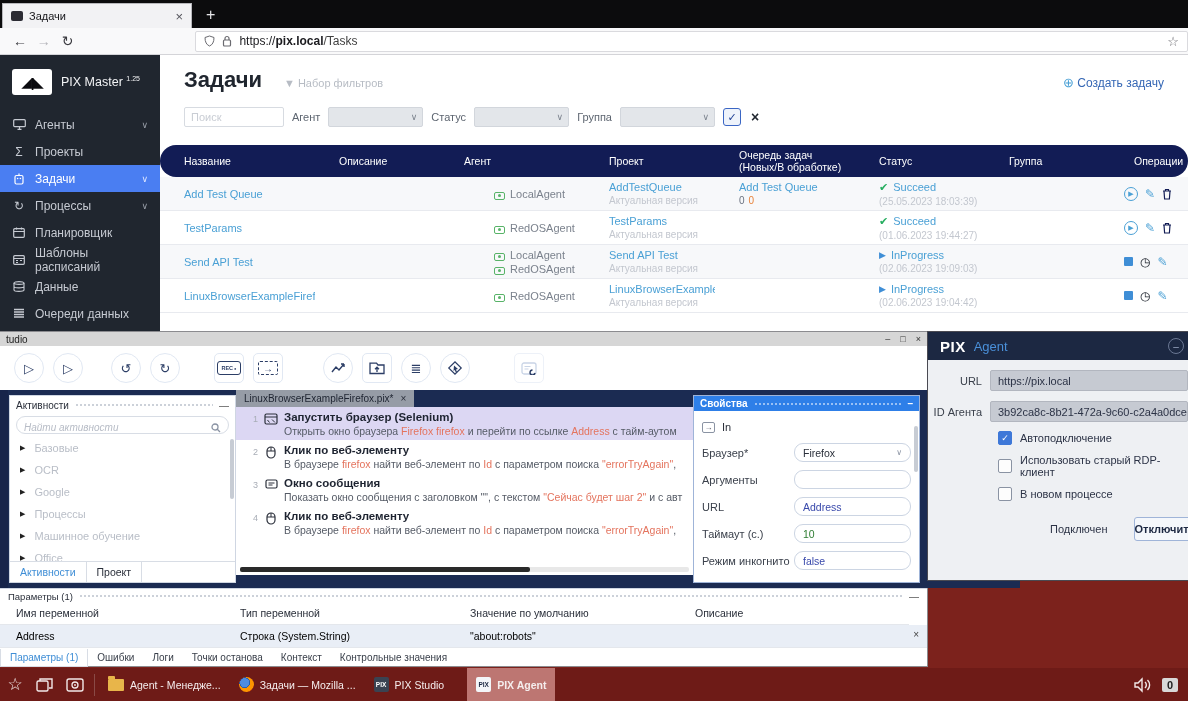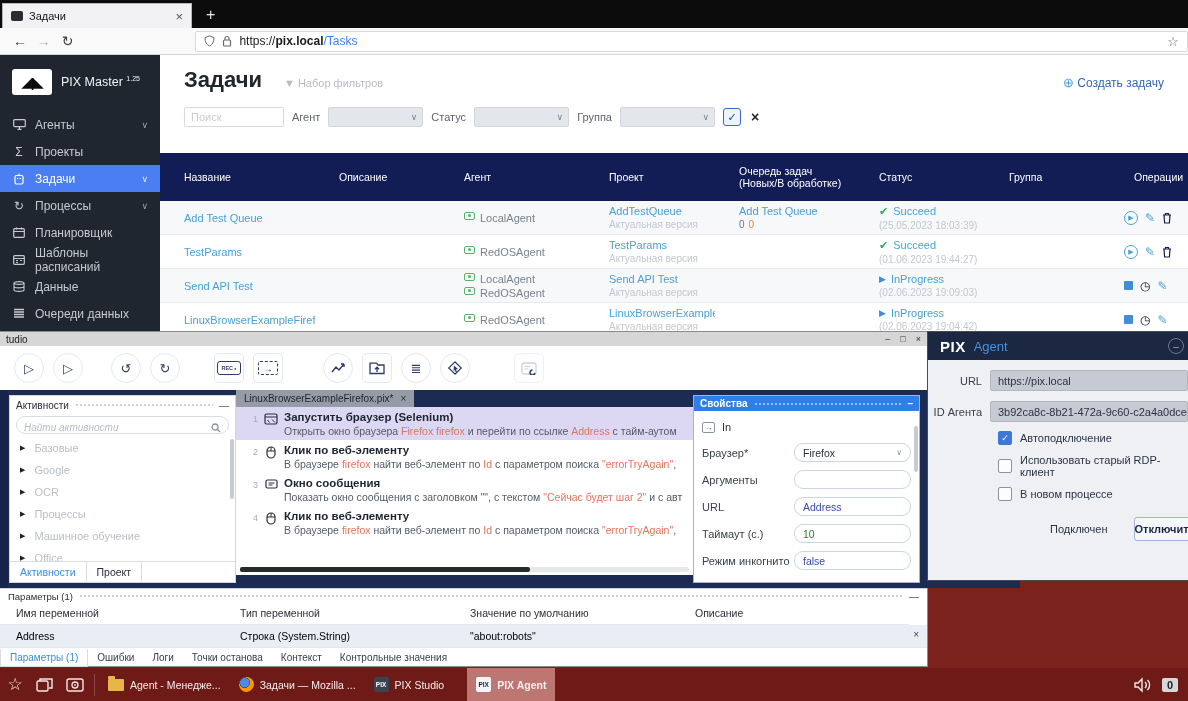--- a/index.html
+++ b/index.html
@@ -14,21 +14,21 @@
   .ff-tab .fav { width:12px; height:10px; background:#2b2b33; border-radius:2px; flex:none; }
   .ff-tab .ttl { flex:1; overflow:hidden; white-space:nowrap; }
   .ff-tab .x { color:#55555c; font-size:13px; }
   .newtab { color:#e6e6e8; font-size:16px; margin-left:14px; padding-bottom:4px; }
   #navbar { left:0; top:28px; width:1188px; height:27px; background:#f9f9fa; border-bottom:1px solid #d4d4d8; display:flex; align-items:center; }
   .navbtn { width:24px; text-align:center; font-size:14px; color:#3b3b40; }
   .navbtn.dis { color:#b3b3b8; }
   #urlbox { margin-left:116px; width:1000px; height:21px; background:#ffffff; border:1px solid #dadade; border-radius:2px; display:flex; align-items:center; padding:0 8px; gap:7px; font-size:12px; }
   #urlbox .scheme { color:#1b1b1f; }
   #urlbox .host { color:#1b1b1f; font-weight:bold; }
-  #urlbox .path { color:#3b82f6;margin-top:28px; }
+  #urlbox .path { color:#404040;margin-top:28px; }
   #urlbox .bm { margin-left:auto; color:#6a6a70; font-size:13px; }
 
   
   #master { left:0; top:55px; width:1188px; height:277px; background:#ffffff; }
   #sidebar { left:0; top:0; width:160px; height:277px; background:#20262f; color:#cfd3da; overflow:hidden; }
   .brand { display:flex; align-items:center; gap:9px; padding:14px 12px 16px 12px; }
   .brand-logo { width:40px; height:26px; background:#ffffff; border-radius:3px; display:flex; align-items:center; justify-content:center; }
   .brand-logo b { color:#0b0b0f; font-size:13px; letter-spacing:-1px; }
   .brand-name { color:#f2f3f5; font-size:12.5px; }
   .brand-ver { color:#f2f3f5; font-size:7px; vertical-align:super; }
@@ -46,30 +46,30 @@
   .createbtn { margin-left:auto; font-size:12px; color:#3567b5; white-space:nowrap; }
   .createbtn .pc { color:#4aa0d5; font-size:13px; }
   .filterrow { display:flex; align-items:center; gap:8px; padding:14px 24px 0 24px; font-size:11px; color:#5d6570; }
   .finput { width:100px; height:20px; border:1px solid #d7dbe1; border-radius:2px; font-size:11px; padding:0 6px; color:#333; }
   .finput::placeholder { color:#c9cdd4; }
   .fsel { width:95px; height:20px; background:#e3e6ea; border:1px solid #d2d6dc; border-radius:2px; display:flex; align-items:center; justify-content:flex-end; padding:0 5px; color:#7a818c; font-size:9px; }
   .fchk { width:18px; height:18px; border:1.5px solid #3b66c4; border-radius:3px; background:#eef3fb; color:#1d3f94; font-size:11px; display:flex; align-items:center; justify-content:center; }
   .fx { color:#20262f; font-size:14px; font-weight:bold; margin-left:2px; }
 
   .tgrid { display:grid; grid-template-columns:155px 125px 145px 130px 140px 130px 125px 78px; }
-  #thead { margin-top:26px; background:#121c55; color:#ffffff; height:48px; align-items:center; font-size:10.5px; }
+  #thead { margin-top:18px; background:#121c55; color:#ffffff; height:32px; align-items:center; font-size:10.5px;border-radius:16px; }
   #thead .hc { padding-left:24px; }
   #thead .hc.sub { line-height:1.15; }
   .trow { height:34px; align-items:center; font-size:11px; border-bottom:1px solid #e8eaef; }
   .trow:nth-child(odd) { background:#f7f8fa; }
   .trow:nth-child(even) { background:#ffffff; }
   .tc { padding-left:24px; overflow:hidden; white-space:nowrap; }
   .lnk { color:#4aa0d5; }
   .sub2 { color:#c3c7cf; font-size:10px; margin-top:2px; }
-  .agline { display:flex; align-items:flex-start; gap:5px; color:#7b828d; }
+  .agline { display:flex; align-items:flex-end; gap:5px; color:#7b828d;margin-left:30px; }
   .agdot { width:11px; height:8px; border:1px solid #58b368; border-radius:2px; display:flex; align-items:center; justify-content:center; flex:none; }
   .agdot i { width:3px; height:3px; background:#58b368; border-radius:50%; }
   .q0a { color:#6b7280; } .q0b { color:#e8833a; margin-left:4px; }
   .stat { display:flex; align-items:center; gap:5px; }
   .stat .ok { color:#27ae60; font-size:11px; }
   .stat .pr { color:#3f8ed6; font-size:9px; }
   .stat .sx { color:#4aa0d5; }
   .ops { display:flex; gap:7px; align-items:center; justify-content:flex-start; padding-left:14px; }
   .opcirc { width:14px; height:14px; border:1.2px solid #4aa0d5; border-radius:50%; color:#4aa0d5; font-size:7px; display:flex; align-items:center; justify-content:center; }
   .oppen { color:#4aa0d5; font-size:12px; }
@@ -522,25 +522,25 @@
             </svg>
           </span>
       </div>
       <div class="treewrap">
         <div class="titem">
             <span class="ar">▶</span>
             <span>Базовые</span>
           </div>
         <div class="titem">
             <span class="ar">▶</span>
-            <span>Google</span>
+            <span>OCR</span>
           </div>
         <div class="titem">
             <span class="ar">▶</span>
-            <span>OCR</span>
+            <span>Google</span>
           </div>
         <div class="titem">
             <span class="ar">▶</span>
             <span>Процессы</span>
           </div>
         <div class="titem">
             <span class="ar">▶</span>
             <span>Машинное обучение</span>
           </div>
         <div class="titem">

